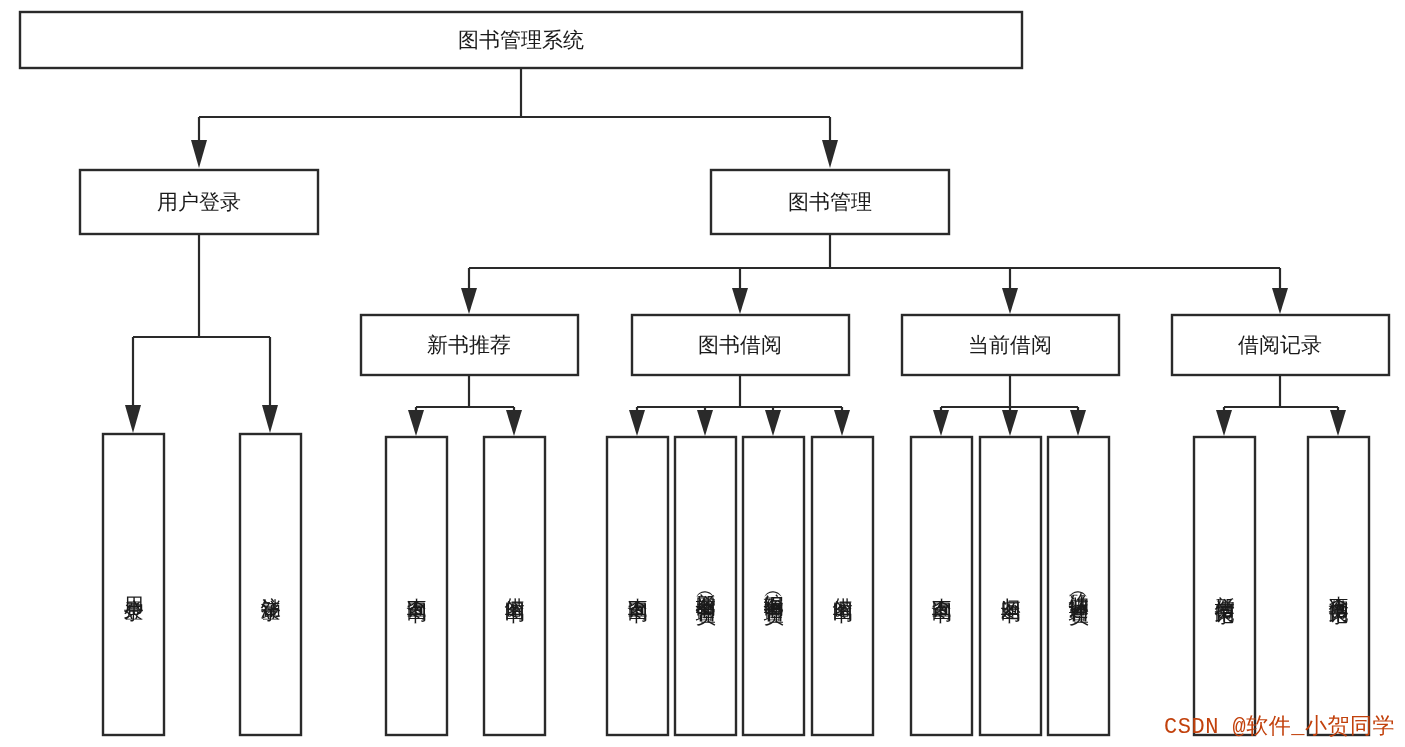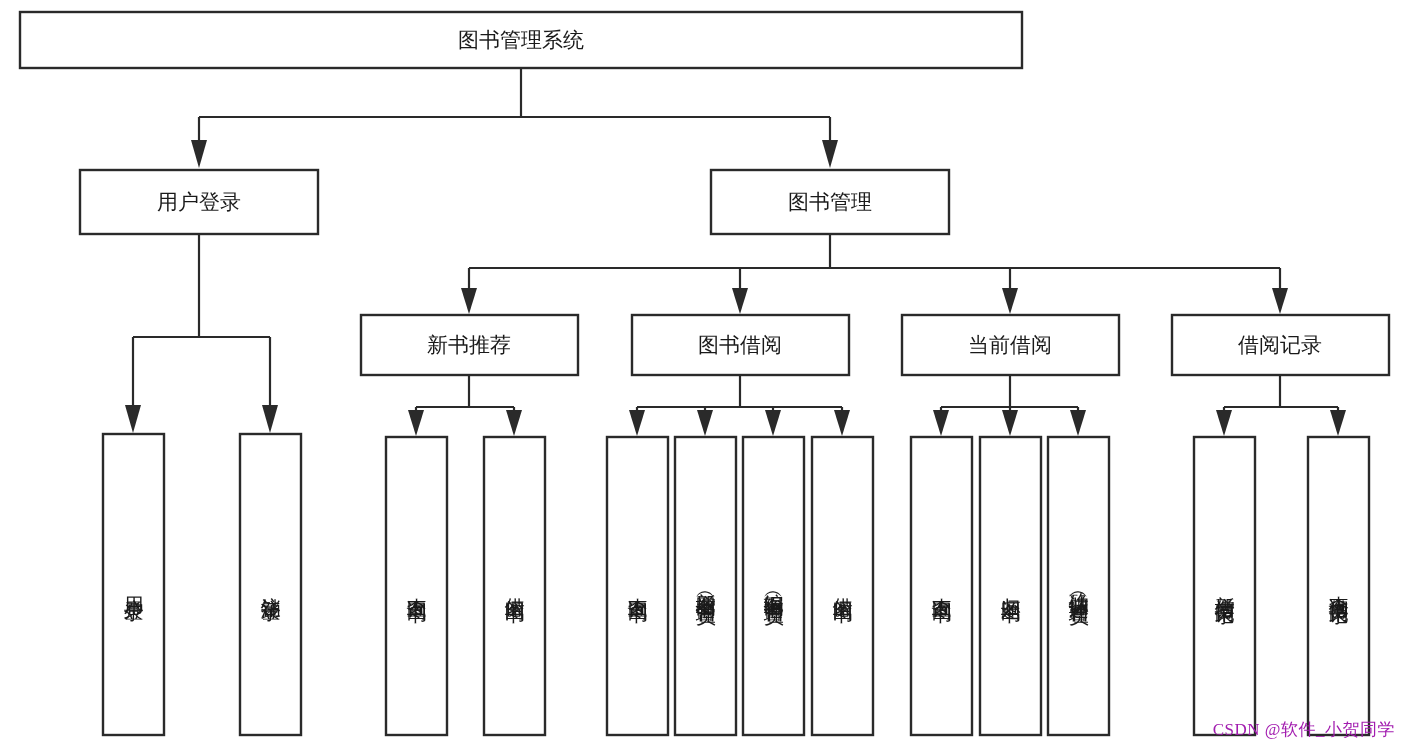--- a/index.html
+++ b/index.html
@@ -61,23 +61,23 @@
     display: flex;
     align-items: center;
     justify-content: center;
     white-space: nowrap;
     pointer-events: none;
   }
   .watermark {
     position: absolute;
     right: 10px;
     bottom: 6px;
-    font-family: Liberation Serif, serif;
-    font-size: 17px;
-    color: #a21caf;
+    font-family: Liberation Mono, monospace;
+    font-size: 22px;
+    color: #c2410c;
     letter-spacing: 0.5px;
     white-space: nowrap;
   }
 </style>
 </head>
 <body>
 
 <div id="diagram-root">
 
   <svg id="tree-svg" viewBox="0 0 1405 747">

